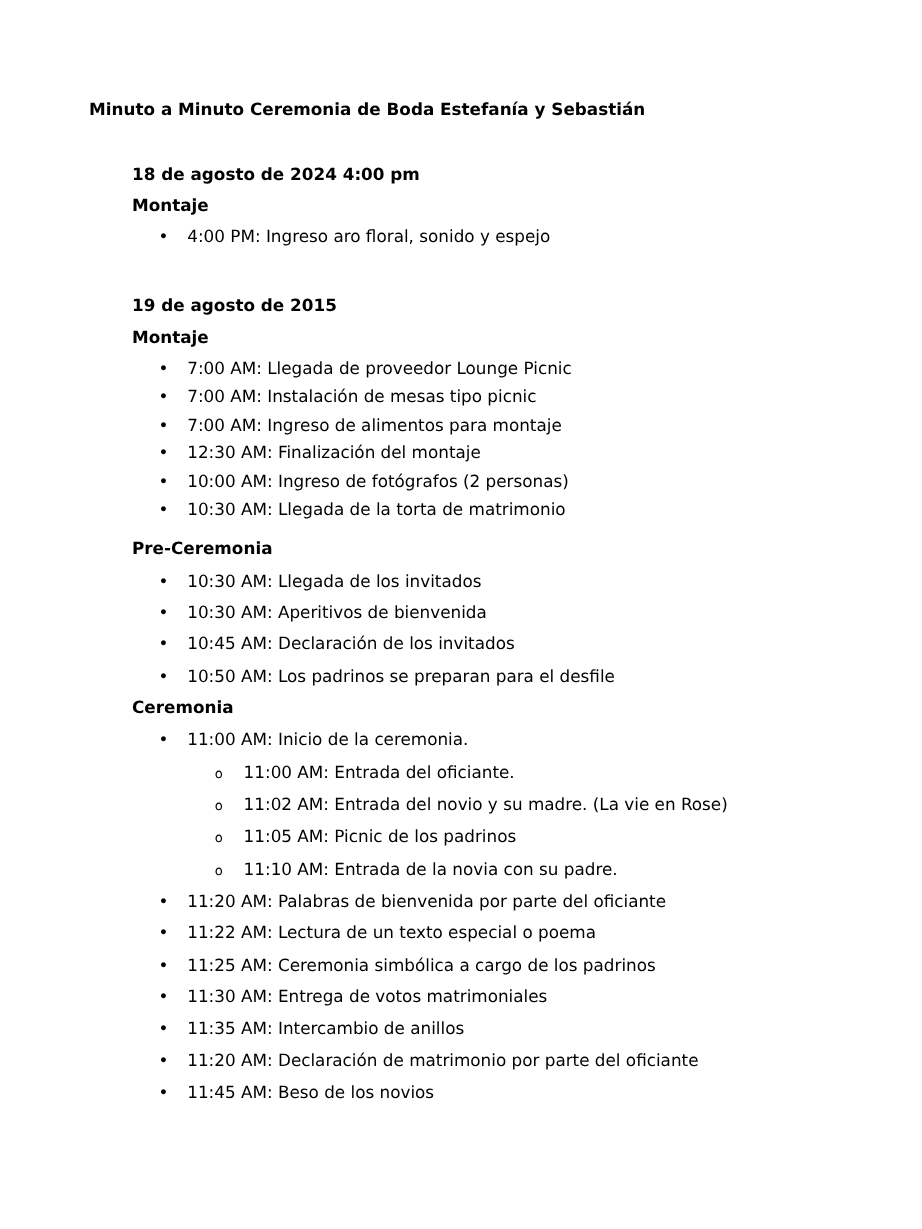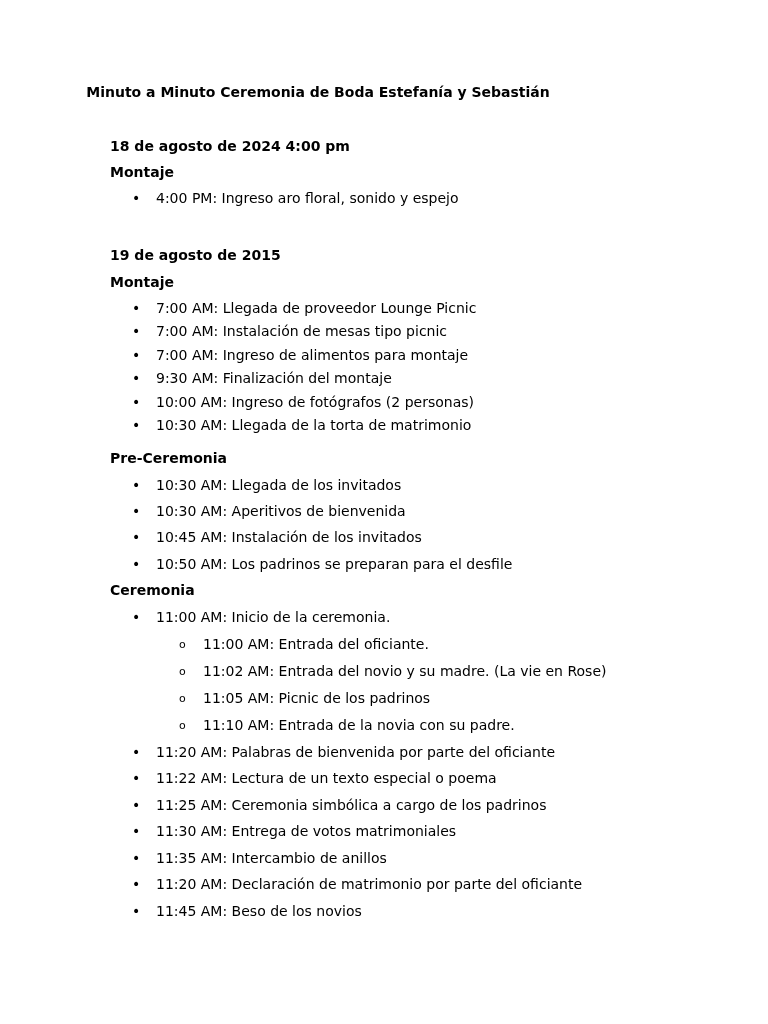--- a/index.html
+++ b/index.html
@@ -1,21 +1,21 @@
 <!DOCTYPE html>
 <html><head>
 <meta charset="utf-8">
 <style>
   html, body { margin: 0; padding: 0; background: #ffffff; }
   body {
     width: 768px; height: 1024px; position: relative; overflow: hidden;
     font-family: "DejaVu Sans", sans-serif; color: #000; font-size: 14px;
   }
   .abs { position: absolute; white-space: nowrap; }
-  .title { left: 12px; width: 612px; text-align: center; top: 84px; font-weight: bold; font-size: 14px; }
+  .title { left: 0; width: 612px; text-align: center; top: 84px; font-weight: bold; font-size: 14px; }
   .h { left: 110px; font-weight: bold; font-size: 14px; }
   .li { left: 156px; font-size: 14px; }
   .li2 { left: 203px; font-size: 14px; }
   .bullet { position: absolute; left: -24px; top: 0; font-size: 14px; }
   .circle { position: absolute; left: -24px; top: 2px; font-size: 11px; }
   b { font-weight: normal; }
 </style>
 </head>
 <body>
 
@@ -29,28 +29,28 @@
     <span class="bullet">•</span>
     <b>4:00 PM:</b><span></span><span> Ingreso aro floral, sonido y espejo</span>
   </div>
 
   <div class="abs h" style="top:247px">19 de agosto de 2015</div>
   <div class="abs h" style="top:274px">Montaje</div>
 
   <div class="abs li" style="top:300px"><span class="bullet">•</span><b>7:00 AM:</b><span></span><span> Llegada de proveedor Lounge Picnic</span></div>
   <div class="abs li" style="top:323px"><span class="bullet">•</span><b>7:00 AM:</b><span></span><span> Instalación de mesas tipo picnic</span></div>
   <div class="abs li" style="top:347px"><span class="bullet">•</span><b>7:00 AM:</b><span></span><span> Ingreso de alimentos para montaje</span></div>
-  <div class="abs li" style="top:370px"><span class="bullet">•</span><b>9:30 AM:</b><span></span><span> Finalización del montaje</span></div>
+  <div class="abs li" style="top:370px"><span class="bullet">•</span><b>12:30 AM:</b><span></span><span> Finalización del montaje</span></div>
   <div class="abs li" style="top:394px"><span class="bullet">•</span><b>10:00 AM:</b><span></span><span> Ingreso de fotógrafos (2 personas)</span></div>
   <div class="abs li" style="top:417px"><span class="bullet">•</span><b>10:30 AM:</b><span></span><span> Llegada de la torta de matrimonio</span></div>
 
   <div class="abs h" style="top:450px">Pre-Ceremonia</div>
   <div class="abs li" style="top:477px"><span class="bullet">•</span><b>10:30 AM</b><span>:</span><span> Llegada de los invitados</span></div>
   <div class="abs li" style="top:503px"><span class="bullet">•</span><b>10:30 AM</b><span>:</span><span> Aperitivos de bienvenida</span></div>
-  <div class="abs li" style="top:529px"><span class="bullet">•</span><b>10:45 AM</b><span>:</span><span> Instalación de los invitados</span></div>
+  <div class="abs li" style="top:529px"><span class="bullet">•</span><b>10:45 AM</b><span>:</span><span> Declaración de los invitados</span></div>
   <div class="abs li" style="top:556px"><span class="bullet">•</span><b>10:50 AM</b><span>:</span><span> Los padrinos se preparan para el desfile</span></div>
 
   <div class="abs h" style="top:582px">Ceremonia</div>
   <div class="abs li" style="top:609px"><span class="bullet">•</span><b>11:00 AM</b><span>:</span><span> Inicio de la ceremonia.</span></div>
 
   <div class="abs li2" style="top:636px"><span class="circle">o</span><b>11:00 AM</b><span>:</span><span> Entrada del oficiante.</span></div>
   <div class="abs li2" style="top:663px"><span class="circle">o</span><b>11:02 AM</b><span>:</span><span> Entrada del novio y su madre. (La vie en Rose)</span></div>
   <div class="abs li2" style="top:690px"><span class="circle">o</span><b>11:05 AM</b><span>:</span><span> Picnic de los padrinos</span></div>
   <div class="abs li2" style="top:717px"><span class="circle">o</span><b>11:10 AM</b><span>:</span><span> Entrada de la novia con su padre.</span></div>
 

